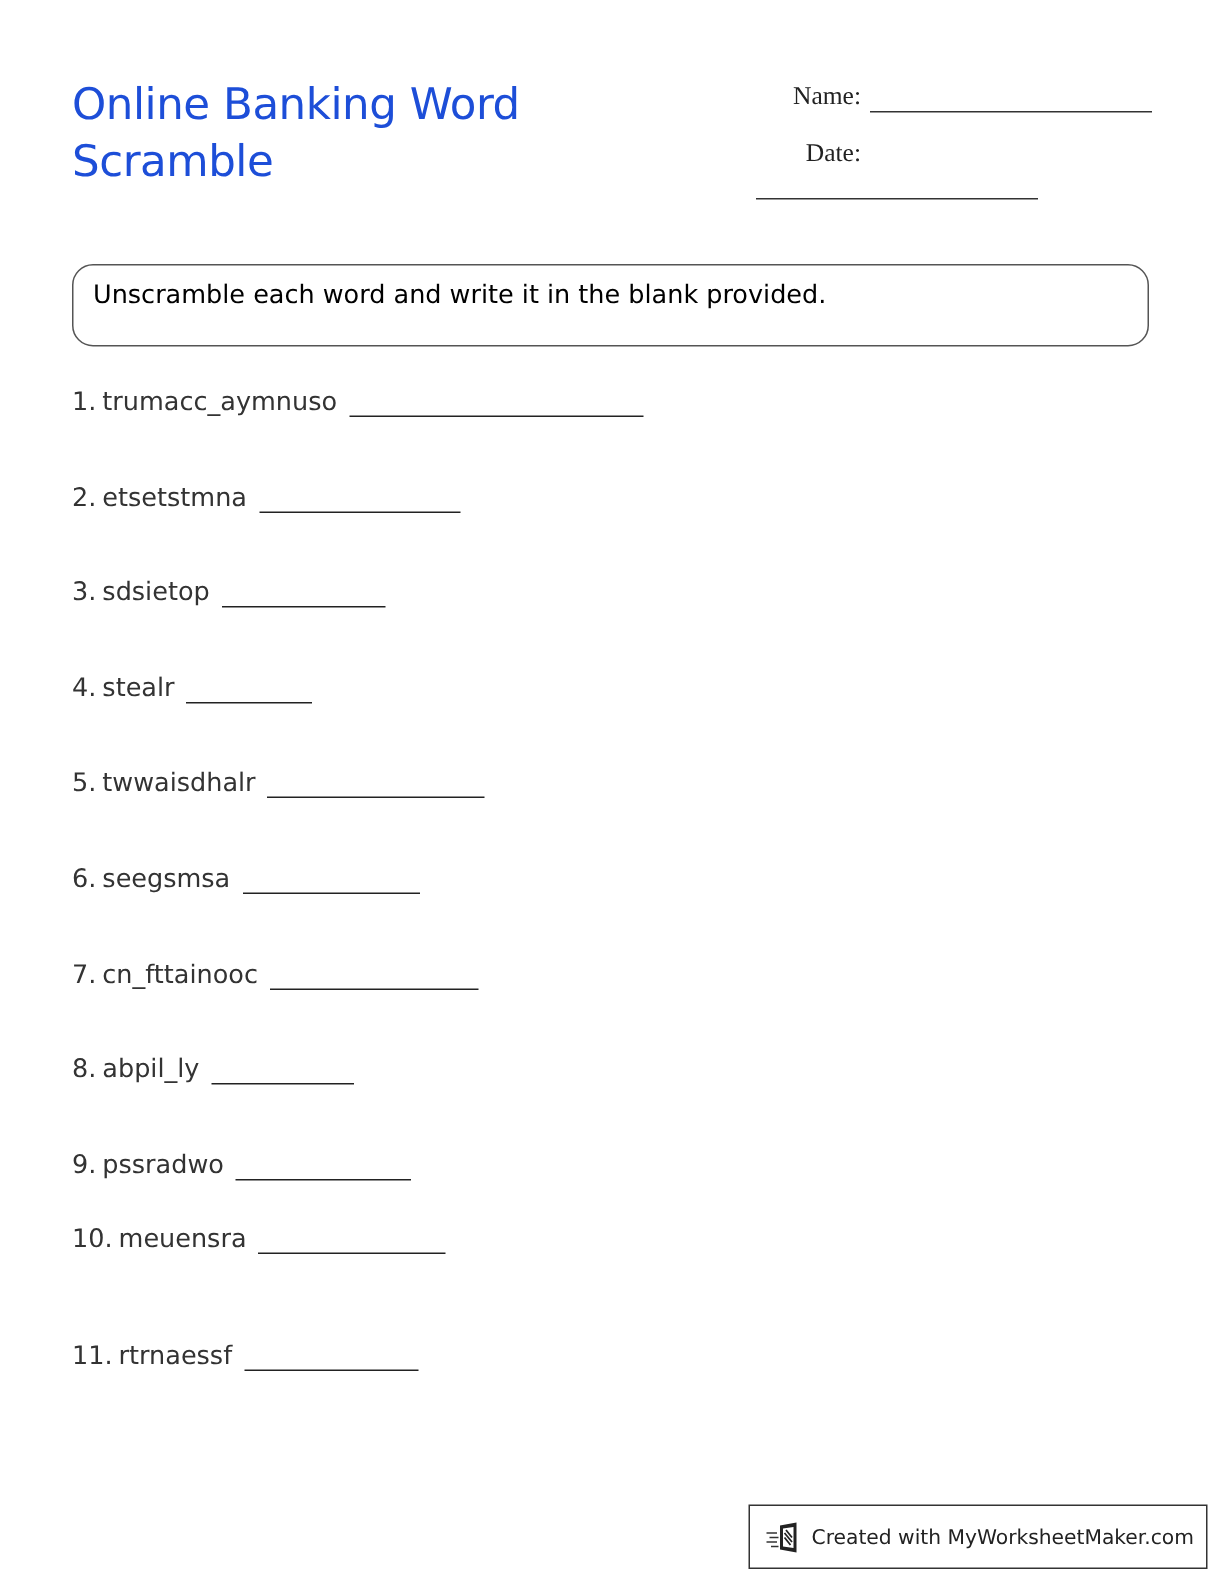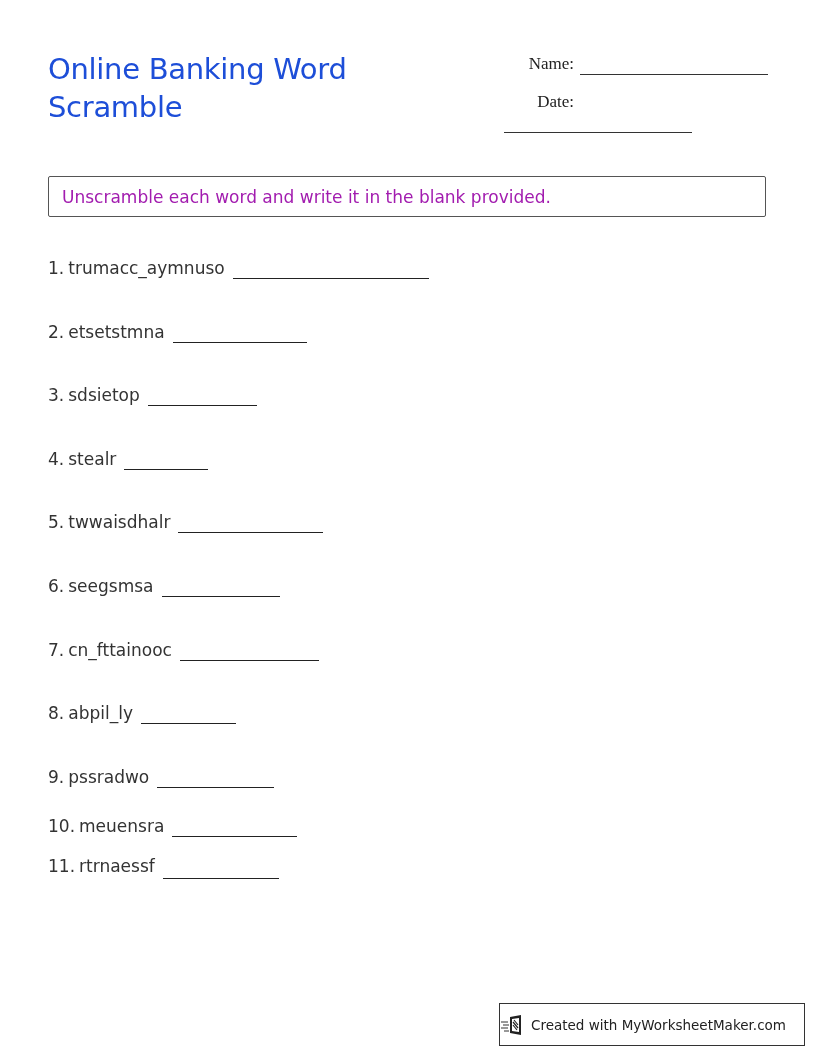--- a/index.html
+++ b/index.html
@@ -12,34 +12,34 @@
       font-size: 29px; line-height: 38px; font-weight: normal; color: #1d4ed8;
       margin: 0; letter-spacing: -0.3px;
     }
     .field-row { position: absolute; display: flex; align-items: flex-start; }
     .field-label {
       font-family: "Liberation Serif", "DejaVu Serif", serif; font-size: 17px;
       color: #222; text-align: right; width: 70px; margin-right: 6px; line-height: 20px;
     }
     .field-line { width: 188px; border-bottom: 1.5px solid #333; height: 20px; }
     .instructions {
-      position: absolute; left: 48px; top: 176px; width: 718px; height: 41px;
-      border: 1px solid #555; border-radius: 2px; box-sizing: border-box;
-      padding: 9px 13px; font-size: 17px; color: #a21caf; line-height: 22px;
+      position: absolute; left: 48px; top: 176px; width: 718px; height: 55px;
+      border: 1px solid #555; border-radius: 14px; box-sizing: border-box;
+      padding: 9px 13px; font-size: 17px; color: #000000; line-height: 22px;
     }
     .item { position: absolute; left: 48px; display: flex; align-items: baseline;
       font-size: 17px; color: #333; }
     .item .num { display: inline-block; }
     .item .word { display: inline-block; margin-left: 4px; }
     .item .blank { display: inline-block; border-bottom: 1.6px solid #222; height: 14px;
       margin-left: 8px; position: relative; top: 5px; }
     .footer {
       position: absolute; left: 499px; top: 1003px; width: 306px; height: 43px;
       border: 1px solid #333; box-sizing: border-box;
-      display: flex; align-items: center; 
+      display: flex; align-items: center; padding-left: 10px;
       font-size: 13.5px; color: #222;
     }
     .footer .logo { width: 26px; height: 22px; margin-right: 5px; }
   </style>
 </head>
 <body>
 
 <h1 class="title">Online Banking Word Scramble</h1>
 
 <div class="field-row" style="left:504px; top:54px;">
@@ -97,21 +97,21 @@
     <div class="item" style="top: 766.8px;">
       <span class="num">9.</span>
       <span class="word">pssradwo</span>
       <span class="blank" style="width: 117px;"></span>
     </div>
     <div class="item" style="top: 816px;">
       <span class="num">10.</span>
       <span class="word">meuensra</span>
       <span class="blank" style="width: 125px;"></span>
     </div>
-    <div class="item" style="top: 856px; align-items: center;">
+    <div class="item" style="top: 894px;">
       <span class="num">11.</span>
       <span class="word">rtrnaessf</span>
       <span class="blank" style="width: 116px;"></span>
     </div>
   </div>
 
 <div class="footer">
   <svg class="logo" viewBox="0 0 26 22">
     <g stroke="#333" stroke-width="1" fill="none">
       <line x1="1" y1="8" x2="8" y2="8"></line>

